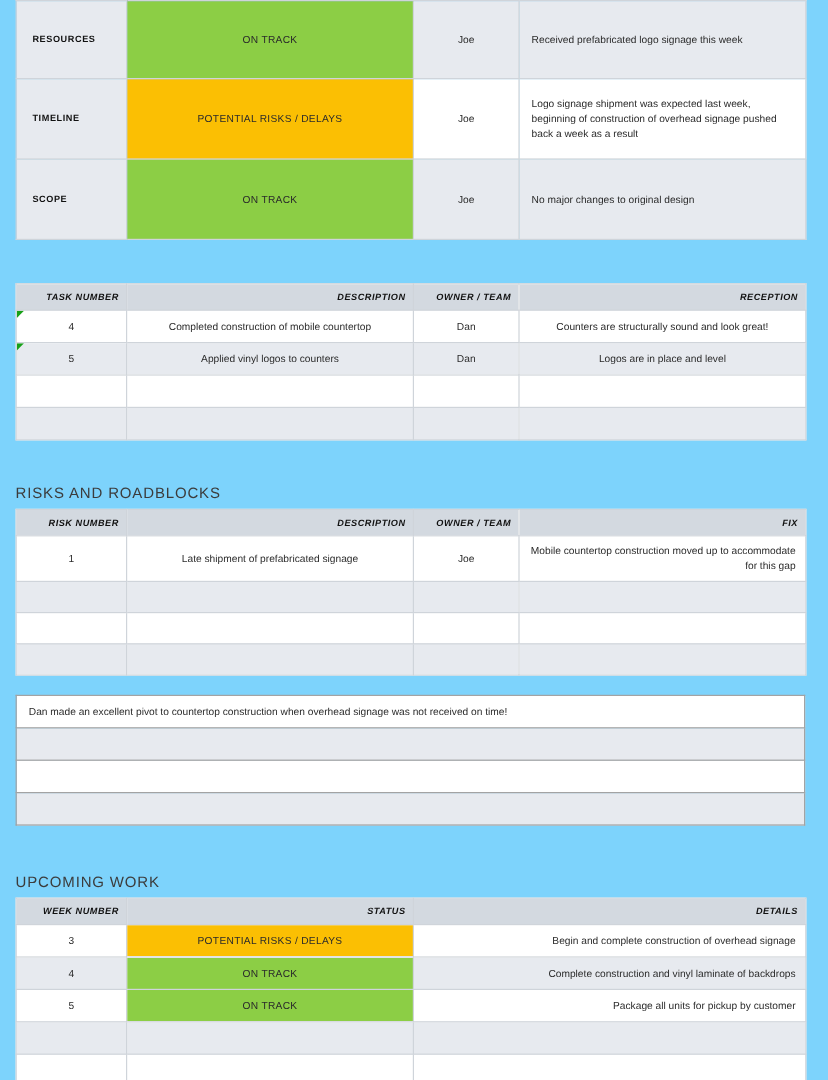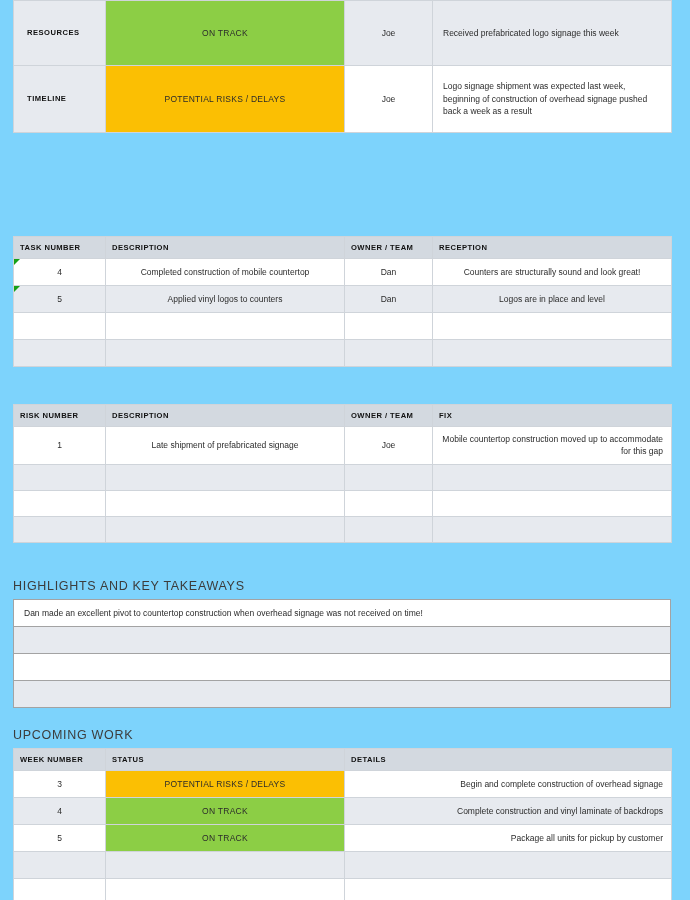--- a/index.html
+++ b/index.html
@@ -37,27 +37,28 @@
     font-size: 8.5px;
     font-weight: normal;
     line-height: 1.45;
     color: #2b2b2b;
     overflow: hidden;
   }
 
   
   .hdr th {
     background: #d3d9e0;
-    text-align: left;
+    text-align: right;
     font-weight: bold;
     font-size: 7.6px;
     letter-spacing: .45px;
     color: #111111;
     height: 22px;
     padding: 4px 6px;
+    font-style: italic;
   }
 
   
   .r-white  td { background: #ffffff; }
   .r-shade  td { background: #e7eaef; }
 
   .c-center { text-align: center; }
   .c-left   { text-align: right; }
 
   
@@ -172,20 +173,26 @@
           <td style="background:#e7eaef">Received prefabricated logo signage this week</td>
         </tr>
 
         <tr style="height:67px">
           <td class="cat">TIMELINE</td>
           <td class="status st-orange">POTENTIAL RISKS / DELAYS</td>
           <td class="owner" style="background:#ffffff">Joe</td>
           <td style="background:#ffffff">Logo signage shipment was expected last week, beginning of construction of overhead signage pushed back a week as a result</td>
         </tr>
 
+        <tr style="height:67px">
+          <td class="cat">SCOPE</td>
+          <td class="status st-green">ON TRACK</td>
+          <td class="owner" style="background:#e7eaef">Joe</td>
+          <td style="background:#e7eaef">No major changes to original design</td>
+        </tr>
       </tbody>
     </table>
   </div>
 
   <div class="sec" id="sec-work">
 
     <table class="tbl">
       <colgroup>
         <col style="width:92px">
           <col style="width:239px">
@@ -229,20 +236,21 @@
           <td class="c-center"></td>
           <td class="c-center"></td>
           <td class="c-center"></td>
           <td class="c-center"></td>
         </tr>
       </tbody>
     </table>
   </div>
 
   <div class="sec" id="sec-risks">
+    <div class="sec-title">RISKS AND ROADBLOCKS</div>
 
     <table class="tbl">
       <colgroup>
         <col style="width:92px">
           <col style="width:239px">
           <col style="width:88px">
           <col style="width:239px">
       </colgroup>
       <thead>
         <tr class="hdr">
@@ -275,21 +283,20 @@
           <td class="c-center"></td>
           <td class="c-center"></td>
           <td class="c-center"></td>
           <td class="c-left"></td>
         </tr>
       </tbody>
     </table>
   </div>
 
   <div class="sec" id="sec-highlights">
-    <div class="sec-title">HIGHLIGHTS AND KEY TAKEAWAYS</div>
 
     <table class="hl-tbl">
       <tbody>
         <tr>
           <td style="background:#ffffff">Dan made an excellent pivot to countertop construction when overhead signage was not received on time!</td>
         </tr>
         <tr>
           <td style="background:#e7eaef"></td>
         </tr>
         <tr>

